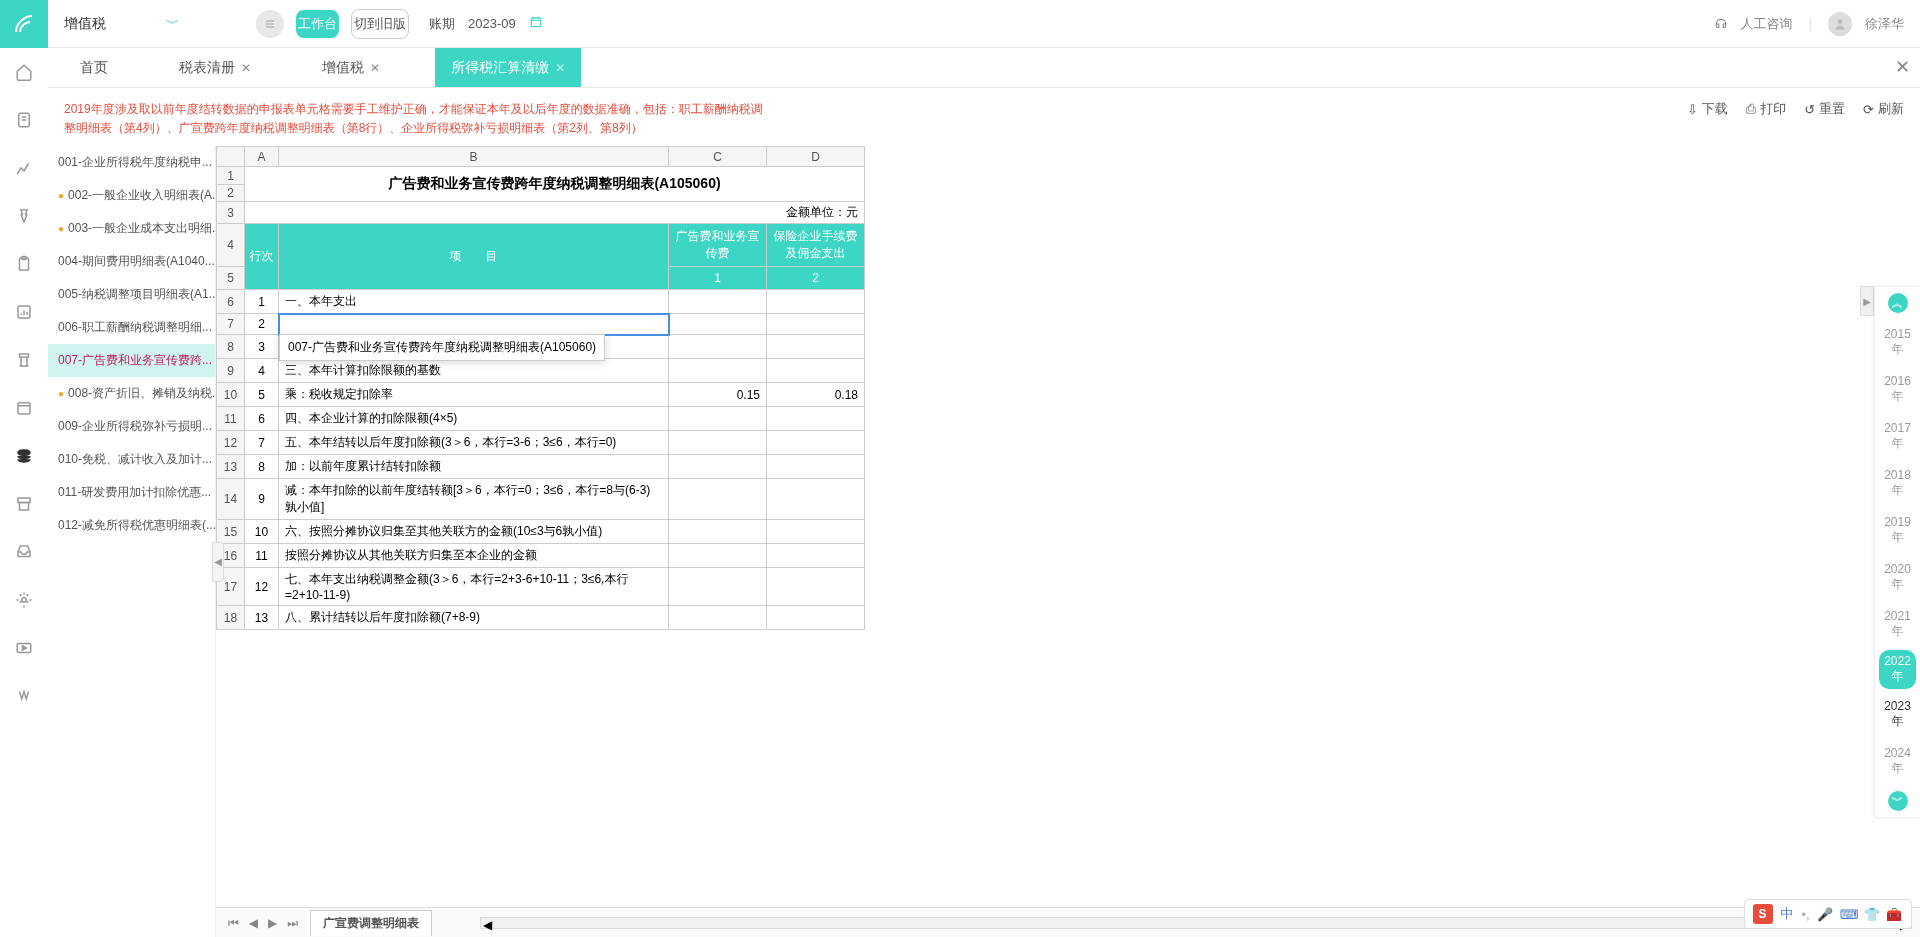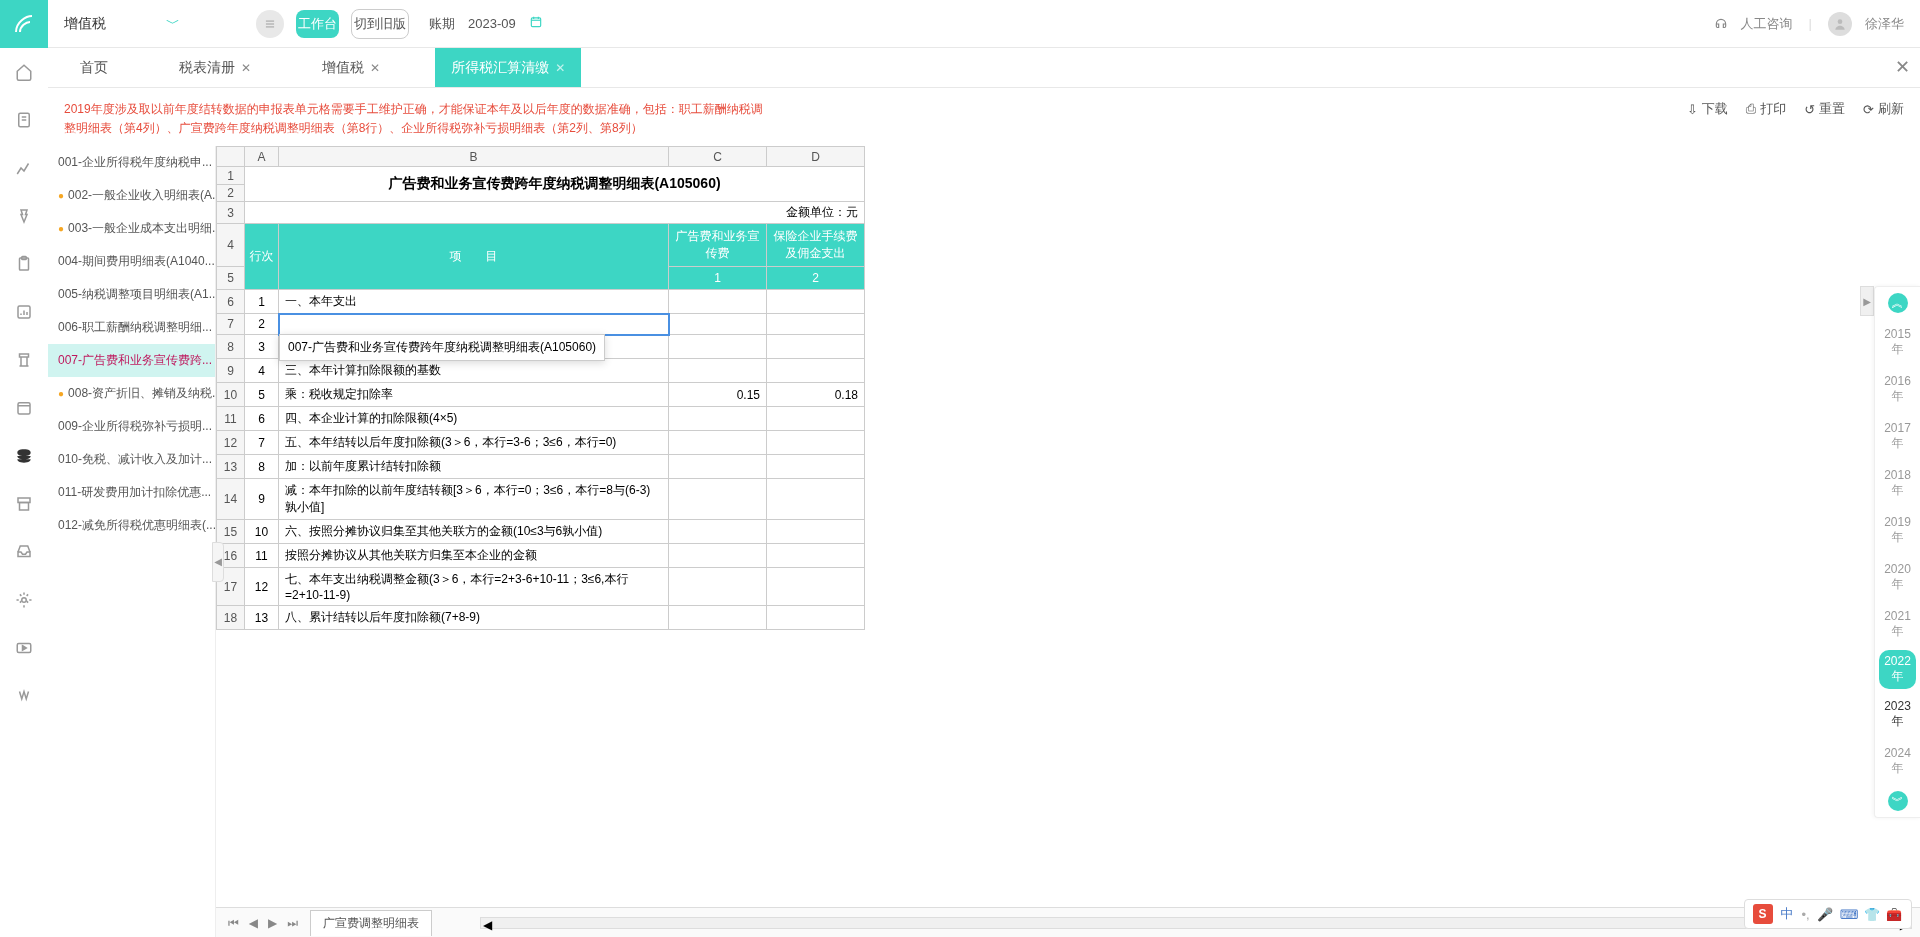--- a/index.html
+++ b/index.html
@@ -52,21 +52,21 @@
 .unit-cell { text-align: right; padding: 2px 6px; }
 .hdr-cell { background: #3dd6c4; color: #fff; text-align: center; padding: 4px; font-size: 12px; }
 .data-cell { padding: 3px 6px; }
 .num-cell { text-align: right; padding: 3px 6px; }
 .ctr-cell { text-align: center; padding: 3px 6px; }
 .active-cell { outline: 2px solid #4a90e2; outline-offset: -1px; position: relative; }
 .cell-dropdown { position: absolute; background: #fff; border: 1px solid #ccc; box-shadow: 0 2px 8px rgba(0,0,0,0.15); z-index: 20; font-size: 12px; padding: 4px 8px; white-space: nowrap; min-width: 280px; }
 .sheet-footer { height: 30px; border-top: 1px solid #ddd; display: flex; align-items: center; padding: 0 8px; gap: 8px; font-size: 12px; background: #fafafa; }
 .sheet-nav { display: flex; gap: 2px; }
 .sheet-nav span { padding: 2px 4px; color: #888; cursor: pointer; }
-.sheet-tab { padding: 4px 12px; border: 1px solid #ccc; border-bottom: none; background: #fff; color: #555; cursor: pointer; }
+.sheet-tab { padding: 4px 12px; border: 1px solid #ccc; border-bottom: none; background: #fff; color: #555; cursor: pointer; font-weight: bold; }
 .hscroll-track { flex:1; margin-left: 40px; height: 12px; background: #f0f0f0; border: 1px solid #ddd; position: relative; }
 .year-rail { position: absolute; right: 0; top: 140px; width: 46px; background: #fff; border: 1px solid #eee; border-right: none; border-radius: 4px 0 0 4px; box-shadow: -1px 0 4px rgba(0,0,0,0.05); z-index: 30; }
 .year-btn { padding: 8px 4px; text-align: center; font-size: 12px; color: #999; cursor: pointer; }
 .year-btn.cur { color: #333; }
 .year-btn.active { background: #3dd6c4; color: #fff; border-radius: 10px; margin: 2px 4px; padding: 4px 0;}
 .year-nav { background: #3dd6c4; color: #fff; border-radius: 50%; width: 20px; height: 20px; margin: 6px auto; display: flex; align-items: center; justify-content: center; font-size: 12px; }
 .expand-handle { position: absolute; right: 46px; top: 140px; width: 14px; height: 30px; background: #f0f0f0; border: 1px solid #ddd; display:flex;align-items:center;justify-content:center;color:#999;font-size:10px;cursor:pointer;z-index:29; }
 .ime-bar { position: fixed; bottom: 8px; right: 8px; display: flex; align-items: center; gap: 8px; background: #fff; padding: 4px 8px; border: 1px solid #ddd; border-radius: 4px; font-size: 13px; }
 .ime-logo { width: 20px; height: 20px; background: #e74c3c; color: #fff; border-radius: 3px; display: flex; align-items: center; justify-content: center; font-weight: bold; font-size: 12px; }
 .ime-icons { display: flex; gap: 6px; color: #4a7bc8; }

